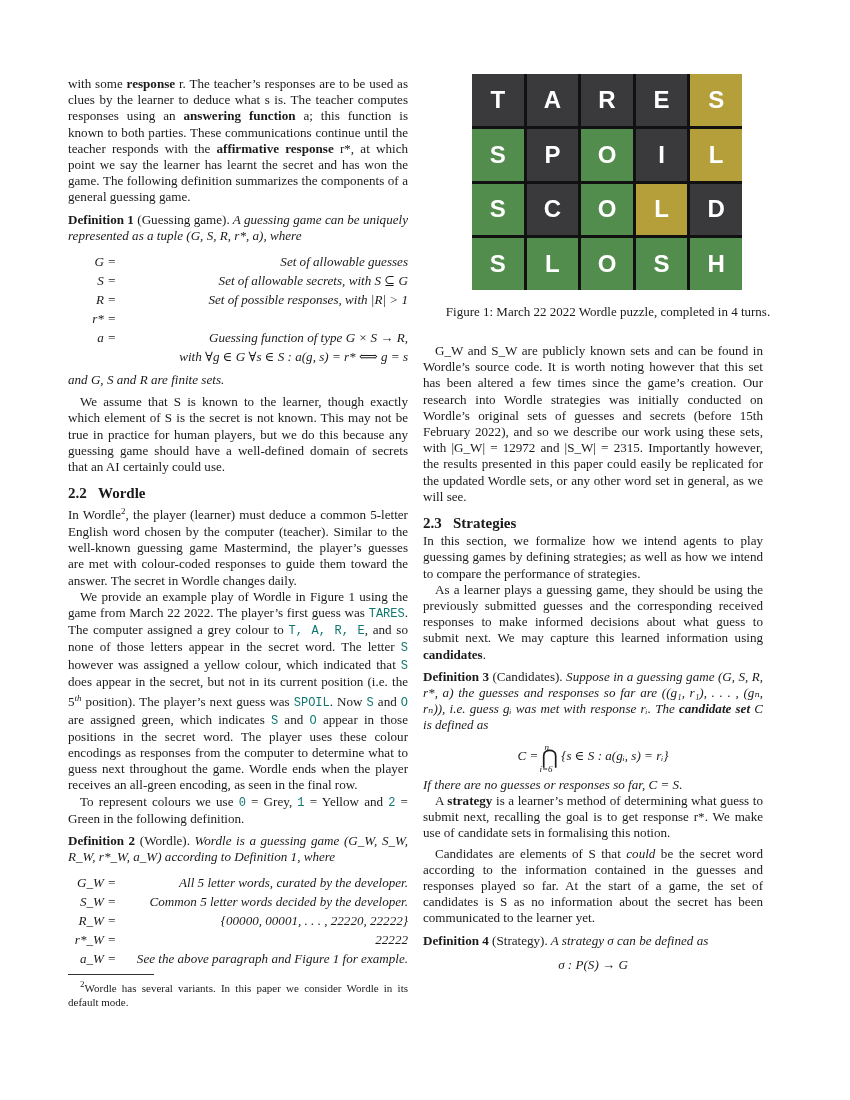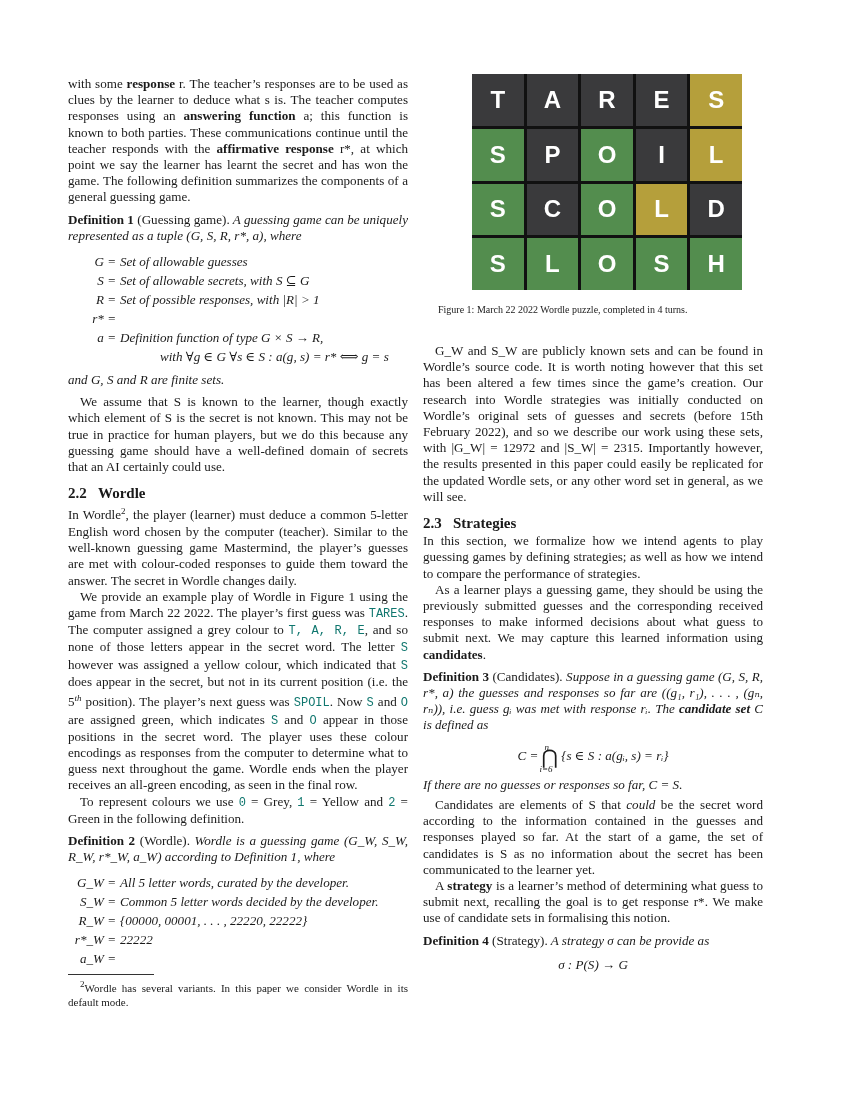--- a/index.html
+++ b/index.html
@@ -10,21 +10,21 @@
   .col-right { left: 423px; }
   p { margin: 0; text-align: justify; hyphens: auto; }
   p.indent { text-indent: 12px; }
   .mono { font-family: "Liberation Mono", "DejaVu Sans Mono", monospace; font-size: 12px; color: #0f766e; }
   b { font-weight: bold; }
   i, .it { font-style: italic; }
   .defn { margin-top: 6px; }
   .eqblock { margin: 8px 0 6px 0; font-style: italic; }
   .eqrow { display: flex; line-height: 19px; }
   .eqrow .lhs { width: 48px; text-align: right; padding-right: 4px; }
-  .eqrow .rhs { flex: 1; }
+  .eqrow .rhs { flex: 1; text-align: right; }
   .eqrow.cont .rhs { padding-left: 40px; }
   h2 { font-size: 15px; margin: 10px 0 2px 0; font-weight: bold; }
   h2 .num { display: inline-block; width: 30px; }
   .footnote-rule { width: 86px; border-top: 1px solid #333; margin: 4px 0 3px 0; }
   .footnote { font-size: 11px; line-height: 13.5px; }
   .footnote p { text-indent: 12px; }
   .centered-eq { text-align: center; font-style: italic; margin: 8px 0; }
   .bigcap { font-style: normal; font-size: 20px; display: inline-block; vertical-align: middle; position: relative; }
   .bigcap .sup, .bigcap .sub { position: absolute; left: 3px; font-size: 9px; font-style: italic; }
   .bigcap .sup { top: -10px; }
@@ -33,21 +33,21 @@
 
   .wordle { position: absolute; left: 472px; top: 74px; width: 270px; height: 216px;
             background: #111111; display: grid; grid-template-columns: repeat(5, 1fr);
             grid-template-rows: repeat(4, 1fr); gap: 3px; padding: 0; }
   .tile { display: flex; align-items: center; justify-content: center;
           font-family: "Liberation Sans", "DejaVu Sans", sans-serif; font-weight: bold;
           font-size: 24px; color: #ffffff; }
   .tile.g0 { background: #3a3a3c; }
   .tile.g1 { background: #b59f3b; }
   .tile.g2 { background: #538d4e; }
-  .caption { position: absolute; left: 438px; top: 304px; width: 340px; text-align: left; font-size: 10px; }
+  .caption { position: absolute; left: 438px; top: 304px; width: 340px; text-align: center; font-size: 13px; }
 </style>
 </head>
 <body>
 
 <div class="col col-left">
   <p><span>with some </span><b>response</b><span> r. The teacher’s responses are to be used as clues by the learner to deduce what s is. The teacher computes responses using an </span><b>answering function</b><span> a; this function is known to both parties. These communications continue until the teacher responds with the </span><b>affirmative response</b><span> r*, at which point we say the learner has learnt the secret and has won the game. The following definition summarizes the components of a general guessing game.</span></p>
 
   <p class="defn"><b>Definition 1</b><span> (Guessing game).</span><i> A guessing game can be uniquely represented as a tuple (G, S, R, r*, a), where</i></p>
 
   <div class="eqblock" id="def1-eqs">
@@ -61,21 +61,21 @@
       </div>
       <div class="eqrow">
         <span class="lhs">R =</span>
         <span class="rhs">Set of possible responses, with |R| &gt; 1</span>
       </div>
       <div class="eqrow">
         <span class="lhs">r* =</span>
       </div>
       <div class="eqrow">
         <span class="lhs">a =</span>
-        <span class="rhs">Definition function of type G × S → R,</span>
+        <span class="rhs">Guessing function of type G × S → R,</span>
       </div>
       <div class="eqrow cont">
         <span class="lhs"></span>
         <span class="rhs">with ∀g ∈ G ∀s ∈ S : a(g, s) = r* ⟺ g = s</span>
       </div>
     </div>
 
   <p class="it">and G, S and R are finite sets.</p>
   <p class="indent" style="margin-top:6px">We assume that S is known to the learner, though exactly which element of S is the secret is not known. This may not be true in practice for human players, but we do this because any guessing game should have a well-defined domain of secrets that an AI certainly could use.</p>
 
@@ -101,20 +101,21 @@
       <div class="eqrow">
         <span class="lhs">R_W =</span>
         <span class="rhs">{00000, 00001, . . . , 22220, 22222}</span>
       </div>
       <div class="eqrow">
         <span class="lhs">r*_W =</span>
         <span class="rhs">22222</span>
       </div>
       <div class="eqrow">
         <span class="lhs">a_W =</span>
+        <span class="rhs">See the above paragraph and Figure 1 for example.</span>
       </div>
     </div>
 
   <div class="footnote-rule"></div>
   <div class="footnote">
     <p><sup>2</sup><span>Wordle has several variants. In this paper we consider Wordle in its default mode.</span></p>
   </div>
 </div>
 
 <div class="wordle" id="wordle-grid">
@@ -152,21 +153,21 @@
   <p class="defn"><b>Definition 3</b><span> (Candidates).</span><i><span> Suppose in a guessing game (G, S, R, r*, a) the guesses and responses so far are ((g₁, r₁), . . . , (gₙ, rₙ)), i.e. guess gᵢ was met with response rᵢ. The </span><b>candidate set</b><span> C is defined as</span></i></p>
 
   <div class="centered-eq" style="margin:14px 0 12px 0">
     <span>C =</span>
     <span class="bigcap"><span class="sup">n</span><span>⋂</span><span class="sub">i=6</span></span>
     <span>{s ∈ S : a(gᵢ, s) = rᵢ}</span>
   </div>
 
   <p class="it">If there are no guesses or responses so far, C = S.</p>
 
+  <p class="indent"><span>A </span><b>strategy</b><span> is a learner’s method of determining what guess to submit next, recalling the goal is to get response r*. We make use of candidate sets in formalising this notion.</span></p>
+
   <p class="indent" style="margin-top:4px"><span>Candidates are elements of S that </span><i>could</i><span> be the secret word according to the information contained in the guesses and responses played so far. At the start of a game, the set of candidates is S as no information about the secret has been communicated to the learner yet.</span></p>
 
-  <p class="indent"><span>A </span><b>strategy</b><span> is a learner’s method of determining what guess to submit next, recalling the goal is to get response r*. We make use of candidate sets in formalising this notion.</span></p>
-
-  <p class="defn"><b>Definition 4</b><span> (Strategy).</span><i> A strategy σ can be provide as</i></p>
+  <p class="defn"><b>Definition 4</b><span> (Strategy).</span><i> A strategy σ can be defined as</i></p>
 
   <div class="centered-eq">σ : P(S) → G</div>
 
 </div>
 
 </body></html>

